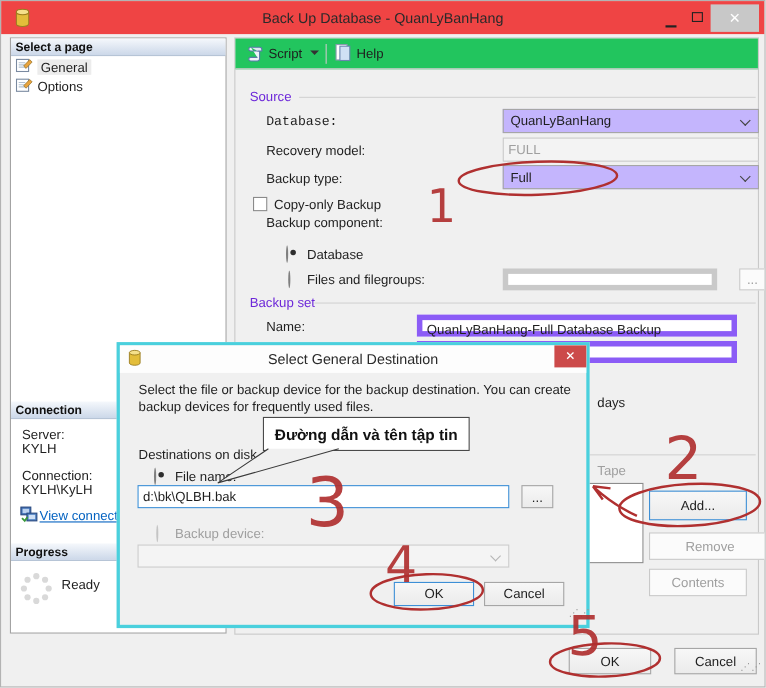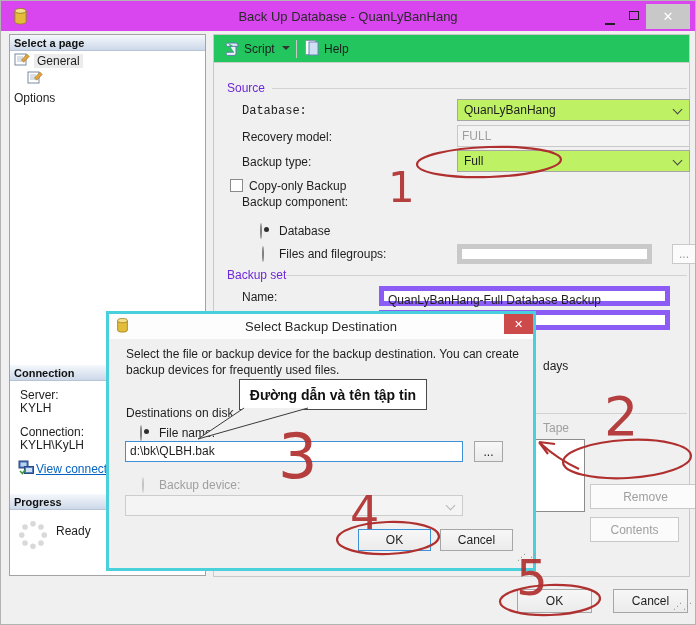--- a/index.html
+++ b/index.html
@@ -4,38 +4,38 @@
 <style>
   html,body{margin:0;padding:0;background:#d6d6d6;}
   *{box-sizing:border-box;}
   #window{
     position:relative;width:696px;height:625px;background:#f0f0f0;
     border:1px solid #b3b3b3;font-family:"Liberation Sans","DejaVu Sans",sans-serif;
     font-size:12px;color:#1e1e1e;overflow:hidden;
   }
   .abs{position:absolute;}
   
-  .titlebar{left:0;top:0;width:100%;height:30px;background:#d946ef;}
+  .titlebar{left:0;top:0;width:100%;height:30px;background:#ef4444;}
   .win-title{width:100%;text-align:center;top:8px;font-size:13px;color:#2a2a2a;}
   .cap-btn{text-align:center;color:#222;cursor:default;}
   .close-btn{background:#c8c8c8;color:#fff;font-size:13px;line-height:25px;text-align:center;}
   .max-glyph{width:10px;height:9px;border:1.5px solid #222;display:inline-block;}
   .min-glyph{width:10px;height:2px;background:#222;display:inline-block;}
   
   .sidebar{left:8px;top:33px;width:197px;height:542px;background:#fff;border:1px solid #a3a3a3;}
   .panel-hdr{background:linear-gradient(#f5f8fc,#ccd8e9);border-bottom:1px solid #b6c4d6;
     font-weight:bold;font-size:11px;padding:2px 4px;height:16px;color:#111;}
   .content-panel{left:212px;top:33px;width:477px;height:543px;background:#f0f0f0;border:1px solid #c9c9c9;}
   .toolbar-row{left:0;top:0;width:475px;height:28px;border-bottom:1px solid #cdcdcd;background:#22c55e;}
   .side-item{display:flex;align-items:center;gap:4px;font-size:12px;}
   .hl{background:#ececec;padding:0 3px;}
   .grp-line{height:1px;background:#d2d2d2;}
   .grp-label{font-size:12px;color:#6d28d9;}
   
-  .combo{background:#bef264;border:1px solid #a6a6a6;line-height:20px;padding:0 20px 0 6px;}
+  .combo{background:#c4b5fd;border:1px solid #a6a6a6;line-height:20px;padding:0 20px 0 6px;}
   .combo .chev{position:absolute;right:8px;top:6px;width:7px;height:7px;
     border-right:1.4px solid #444;border-bottom:1.4px solid #444;transform:rotate(45deg);}
   .chev-grey{border-color:#b5b5b5 !important;}
   .tbox{background:#fff;border:5px solid #8b5cf6;line-height:18px;padding:0 4px;}
   .tbox-dis{background:#f3f3f3;border:1px solid #c9c9c9;color:#9f9f9f;}
   .focus{border:1px solid var(--focus-blue,#3d8fd6) !important;}
   .btn{background:linear-gradient(#f7f7f7,#ebebeb);border:1px solid #a6a6a6;text-align:center;
     font-size:12px;color:#1e1e1e;display:flex;align-items:center;justify-content:center;cursor:default;}
   .btn-dis{background:#fbfbfb;border:1px solid #c9c9c9;color:#9f9f9f;}
   .btn-def{border:1px solid var(--focus-blue,#3d8fd6);}
@@ -82,21 +82,21 @@
         <svg width="16" height="14" viewBox="0 0 16 14">
           <rect x="1" y="2" width="11" height="11" fill="#fff" stroke="#7a8aa0"></rect>
           <line x1="3" y1="5" x2="9" y2="5" stroke="#b0c0d0"></line>
             <line x1="3" y1="7" x2="9" y2="7" stroke="#b0c0d0"></line>
           <line x1="3" y1="9" x2="9" y2="9" stroke="#b0c0d0"></line>
           <path d="M7.5 8 L13 2.2 L15.2 4.4 L9.7 10.2 Z" fill="#e8a33d" stroke="#8a6a20" stroke-width=".6"></path>
         </svg>
       </span>
       <span class="hl">General</span>
     </div>
-    <div class="abs side-item" style="left:4px;top:35px;flex-direction:column;">
+    <div class="abs side-item" style="left:4px;top:35px;">
       <span>
         <svg width="16" height="14" viewBox="0 0 16 14">
           <rect x="1" y="2" width="11" height="11" fill="#fff" stroke="#7a8aa0"></rect>
           <line x1="3" y1="5" x2="9" y2="5" stroke="#b0c0d0"></line>
             <line x1="3" y1="7" x2="9" y2="7" stroke="#b0c0d0"></line>
           <line x1="3" y1="9" x2="9" y2="9" stroke="#b0c0d0"></line>
           <path d="M7.5 8 L13 2.2 L15.2 4.4 L9.7 10.2 Z" fill="#e8a33d" stroke="#8a6a20" stroke-width=".6"></path>
         </svg>
       </span>
       <span>Options</span>
@@ -194,37 +194,38 @@
     <span class="abs" style="left:28px;top:255px;">Name:</span>
     <div class="abs tbox" style="left:165px;top:251px;width:291px;height:20px;">QuanLyBanHang-Full Database Backup</div>
     <div class="abs tbox" style="left:165px;top:275px;width:291px;height:20px;"></div>
 
     
     <span class="abs" style="left:329px;top:324px;">days</span>
     <div class="abs grp-line" style="left:13px;top:378px;width:460px;"></div>
     <span class="abs dis-text" style="left:329px;top:386px;">Tape</span>
     <div class="abs" style="left:165px;top:404px;width:206px;height:73px;background:#fff;border:1px solid #8c8c8c;"></div>
 
+    <div class="abs btn" style="left:376px;top:411px;width:89px;height:27px;border-color:var(--focus-blue,#3d8fd6);">Add...</div>
     <div class="abs btn btn-dis" style="left:376px;top:449px;width:111px;height:25px;">Remove</div>
     <div class="abs btn btn-dis" style="left:376px;top:482px;width:89px;height:25px;">Contents</div>
   </div>
 
   <div class="abs btn" style="left:516px;top:588px;width:75px;height:24px;">OK</div>
   <div class="abs btn" style="left:612px;top:588px;width:75px;height:24px;">Cancel</div>
   <span class="abs grip" style="left:672px;top:600px;">⋰⋰</span>
 
   <div class="abs sub-dialog">
     <div class="abs sub-title">
       <span class="abs" style="left:7px;top:3px;">
         <svg width="13" height="17" viewBox="0 0 16 19">
           <path d="M2 3.5 v11.5 a6 2.6 0 0 0 12 0 V3.5" fill="#e3bd3a" stroke="#9a7d1f"></path>
           <ellipse cx="8" cy="3.5" rx="6" ry="2.6" fill="#f5e08a" stroke="#9a7d1f"></ellipse>
         </svg>
       </span>
-      <div class="abs sub-title-text">Select Backup Destination</div>
+      <div class="abs sub-title-text">Select General Destination</div>
       <div class="abs sub-close" style="left:395px;top:0;width:29px;height:20px;">✕</div>
     </div>
 
     <div class="abs" style="left:17px;top:33px;">Select the file or backup device for the backup destination. You can create</div>
     <div class="abs" style="left:17px;top:49px;">backup devices for frequently used files.</div>
 
     <div class="abs callout" style="left:130px;top:65px;width:188px;height:31px;">Đường dẫn và tên tập tin</div>
 
     <div class="abs" style="left:17px;top:92px;">Destinations on disk</div>
 

